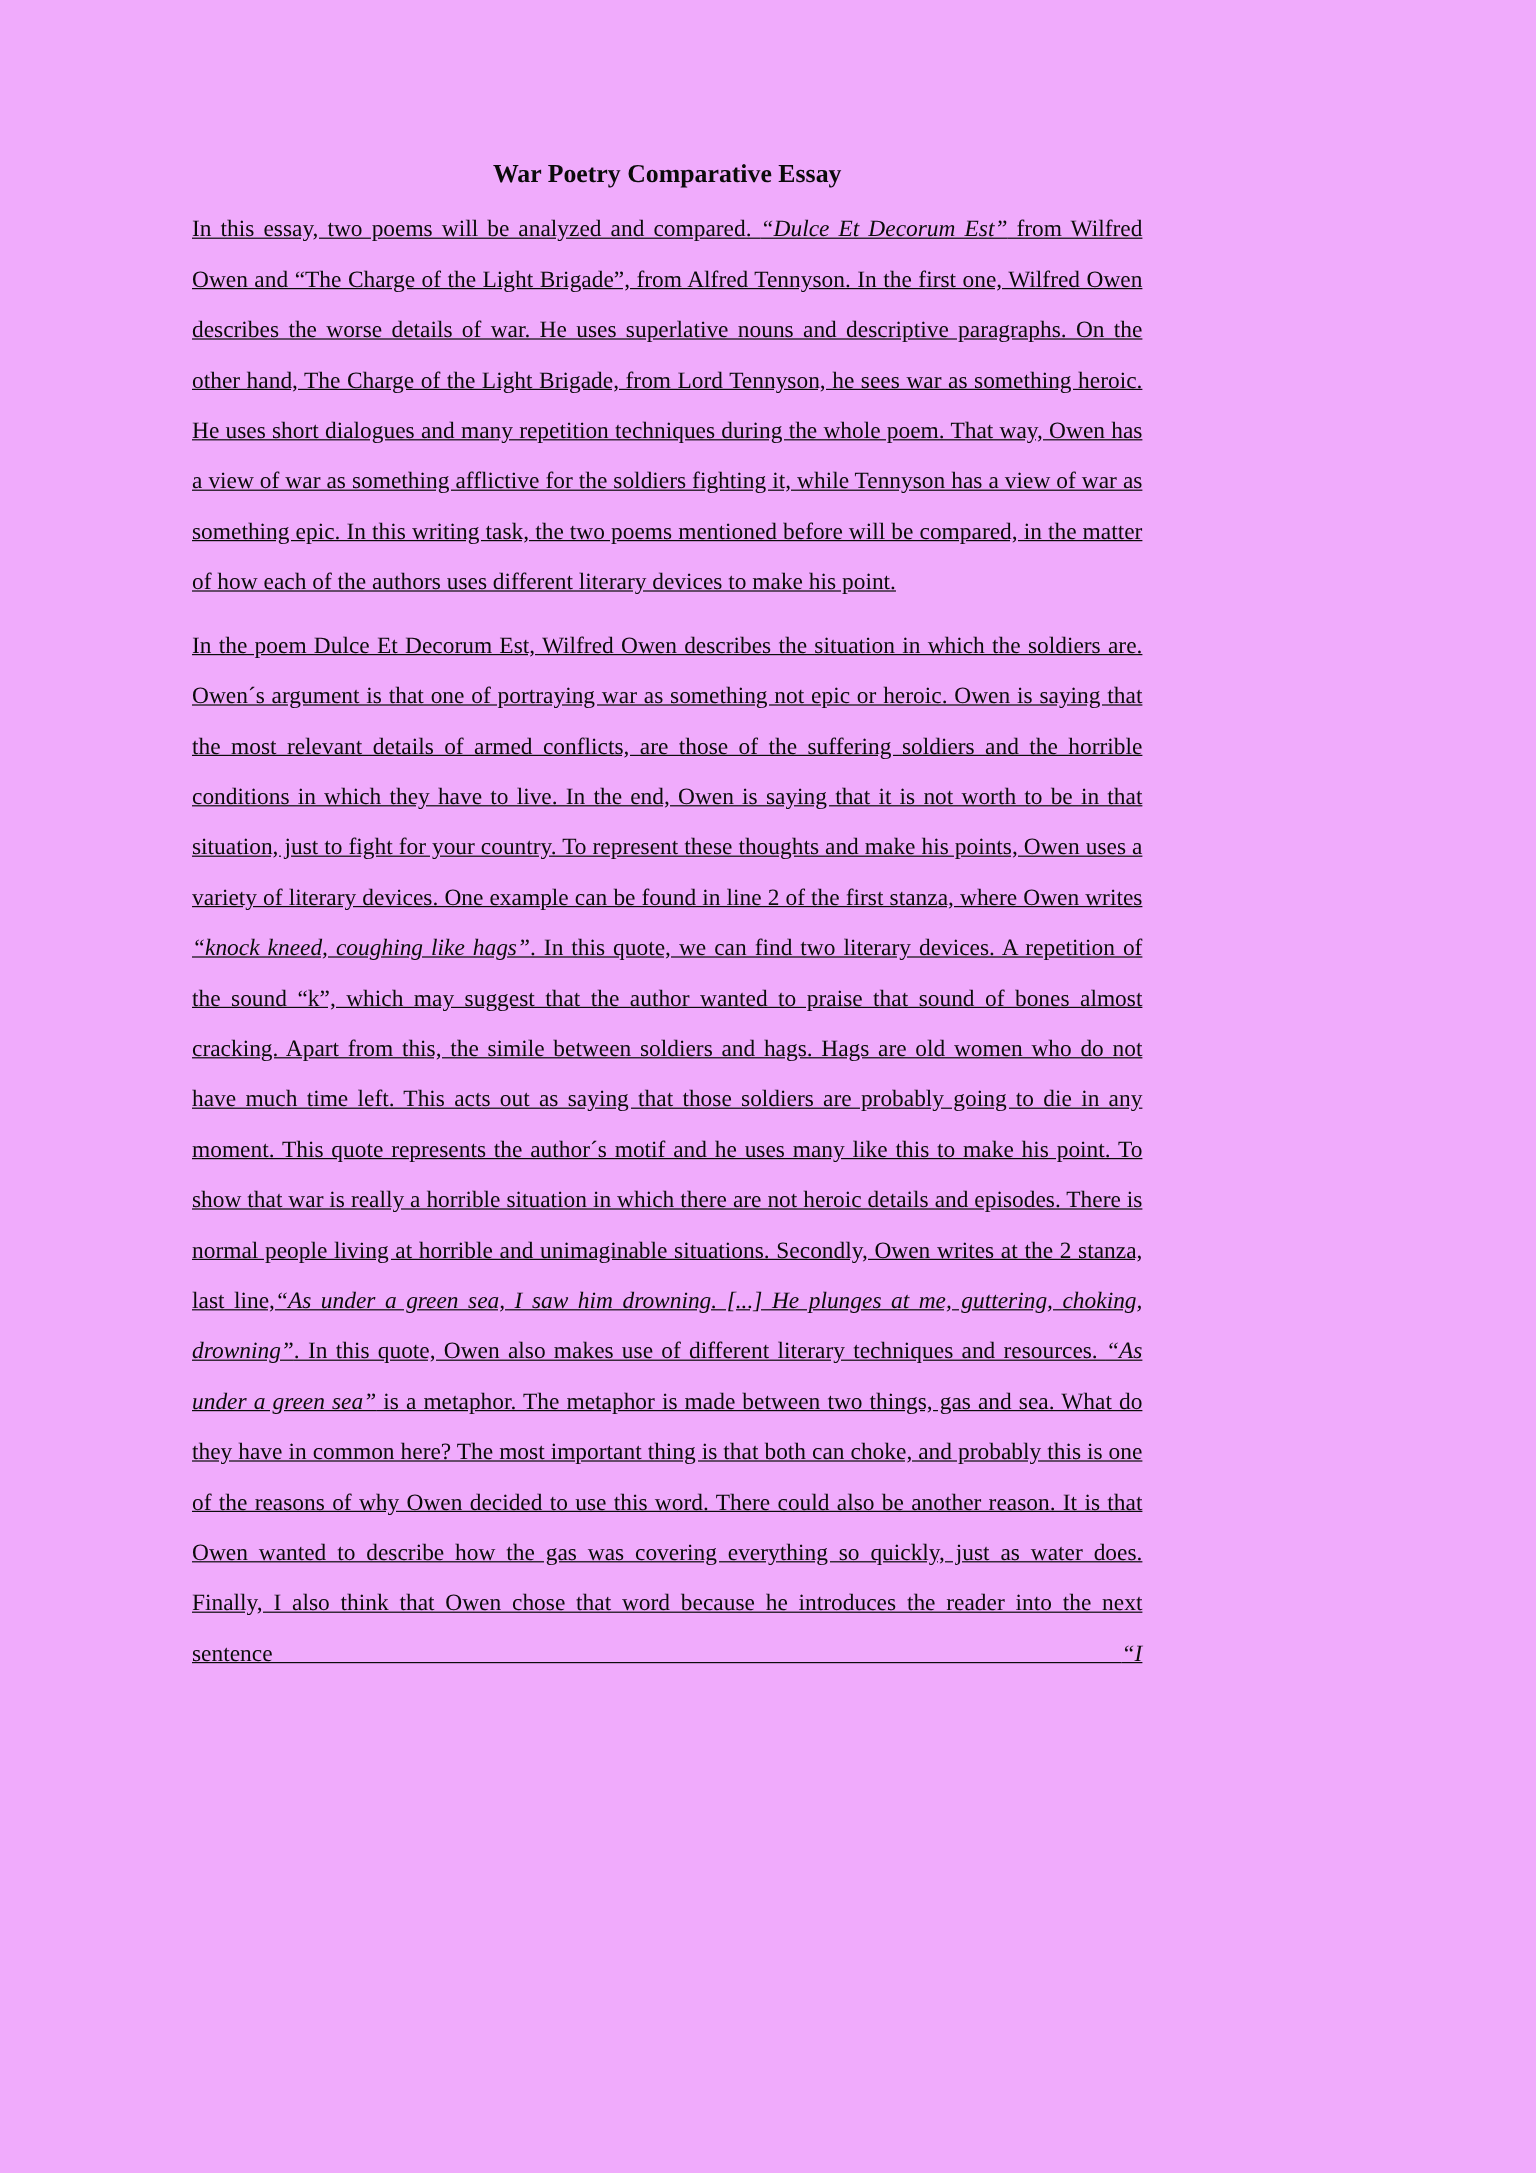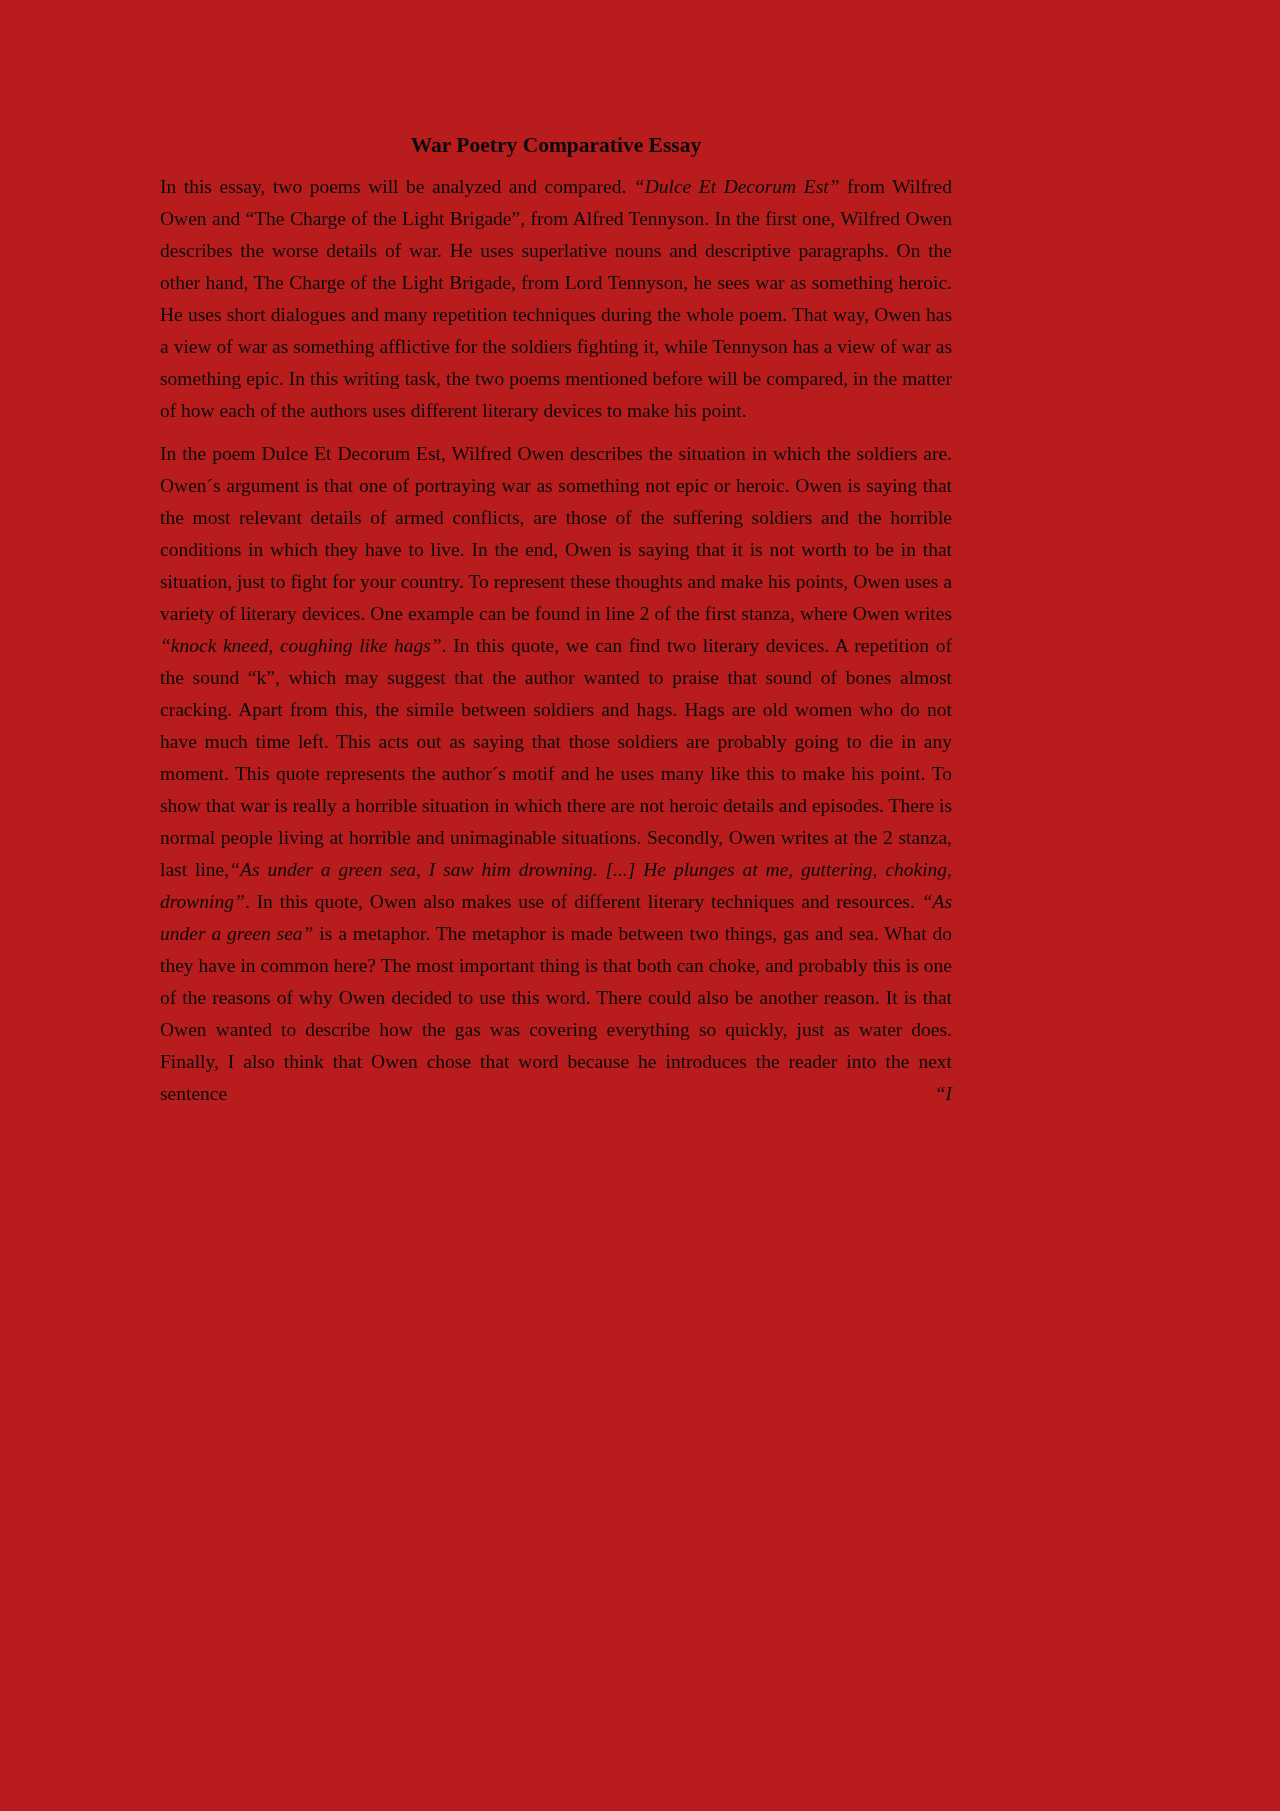--- a/index.html
+++ b/index.html
@@ -4,21 +4,21 @@
 <style>
   html, body {
     margin: 0;
     padding: 0;
     background: #ffffff;
   }
   .page {
     position: relative;
     width: 1280px;
     height: 1811px;
-    background: #b91c1c;
+    background: #f0abfc;
     overflow: hidden;
   }
   .content {
     position: absolute;
     left: 160px;
     top: 133px;
     width: 792px;
     color: #0b0b0b;
     font-family: "Liberation Serif", serif;
   }
@@ -26,23 +26,24 @@
     margin: 0 0 13px 0;
     font-family: "Liberation Serif", serif;
     font-size: 21.5px;
     font-weight: bold;
     text-align: center;
     color: #0b0b0b;
   }
   .para {
     margin: 0 0 11px 0;
     font-size: 19.5px;
-    line-height: 32px;
+    line-height: 42px;
     text-align: justify;
     color: #0b0b0b;
+    text-decoration: underline;
   }
   .para.fill-last {
     text-align-last: justify;
   }
   .it {
     font-style: italic;
   }
 </style>
 </head>
 <body>

